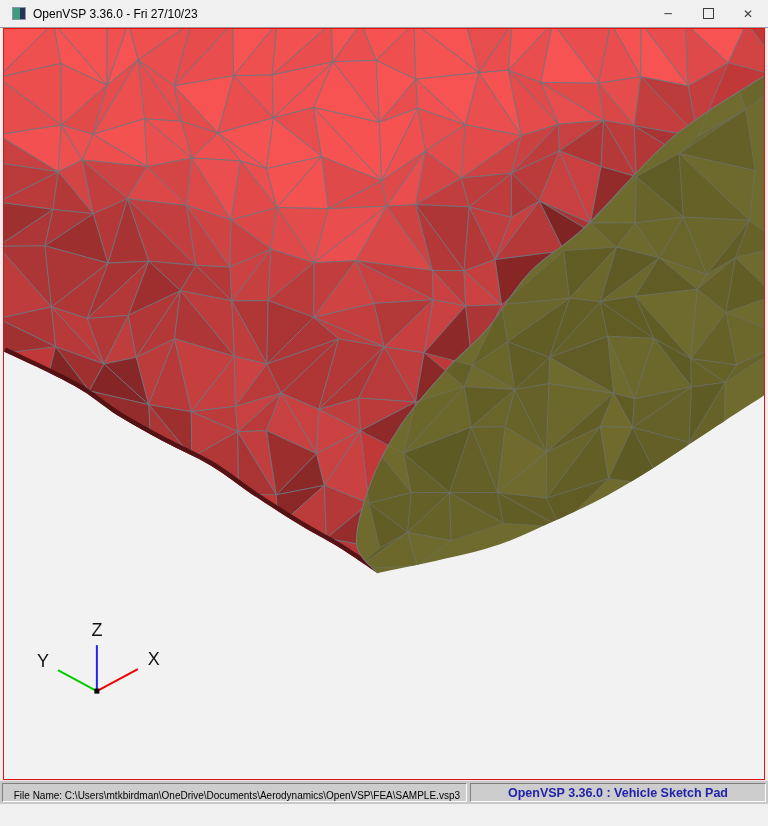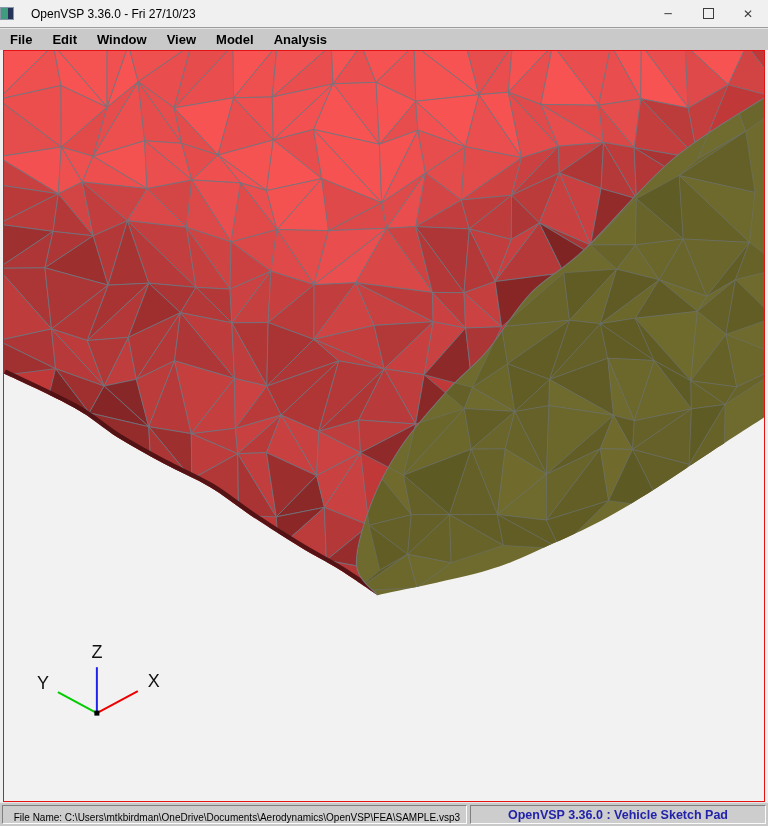--- a/index.html
+++ b/index.html
@@ -1,22 +1,22 @@
 <!DOCTYPE html>
 <html><head>
 <meta charset="utf-8">
 <style>
   html,body{margin:0;padding:0;}
   body{width:768px;height:826px;overflow:hidden;background:#f0f0f0;
        font-family:"Liberation Sans",sans-serif;}
   .window{width:768px;height:826px;display:flex;flex-direction:column;background:#f0f0f0;}
 
   
-  .titlebar{height:28px;flex:0 0 28px;display:flex;align-items:center;gap:17px;
-            padding-left:0;background:#f0f0f0;border-bottom:1px solid #9b9b9b;box-sizing:border-box;justify-content:flex-end;}
+  .titlebar{height:28px;flex:0 0 28px;display:flex;align-items:center;gap:7px;
+            padding-left:12px;background:#f0f0f0;border-bottom:1px solid #9b9b9b;box-sizing:border-box;justify-content:flex-end;}
   .app-icon{width:14px;height:13px;box-sizing:border-box;border:1px solid #8795a8;
             background:linear-gradient(90deg,#3f9d7e 0 55%,#243357 55% 100%);flex:0 0 auto;}
   .title{font-size:12px;color:#000;white-space:nowrap;}
   .win-controls{margin-left:auto;display:flex;height:100%;}
   .winbtn{width:40px;height:100%;border:none;background:transparent;padding:0;margin:0;
           display:flex;align-items:center;justify-content:center;color:#3c3c3c;font-size:12px;
           font-family:"DejaVu Sans",sans-serif;cursor:default;}
   .max-box{width:9px;height:9px;border:1px solid #3c3c3c;display:inline-block;}
 
   
@@ -53,28 +53,20 @@
         </button>
       <button class="winbtn">
           <span class="max-box"></span>
         </button>
       <button class="winbtn">
           <span>✕</span>
         </button>
     </div>
   </div>
 
-  <div class="menubar">
-      <span class="menu-item">File</span>
-      <span class="menu-item">Edit</span>
-      <span class="menu-item">Window</span>
-      <span class="menu-item">View</span>
-      <span class="menu-item">Model</span>
-      <span class="menu-item">Analysis</span>
-    </div>
 
   <div class="viewport">
     <svg id="scene" preserveAspectRatio="none" viewBox="0 0 761 751">
         <rect x="0" y="0" width="761" height="751" fill="#f2f2f2"></rect>
         <defs>
           <clipPath id="clipRed">
             <path d="M0,0 L761,0 L761,47 C745.8333333333334,57.166666666666664 699.8333333333334,82.83333333333333 670,108 C640.1666666666666,133.16666666666666 605.8333333333334,175.5 582,198 C558.1666666666666,220.5 543.3333333333334,226 527,243 C510.6666666666667,260 497.8333333333333,283.8333333333333 484,300 C470.1666666666667,316.1666666666667 458.5,323.8333333333333 444,340 C429.5,356.1666666666667 409.8333333333333,377.8333333333333 397,397 C384.1666666666667,416.1666666666667 374.3333333333333,435.3333333333333 367,455 C359.6666666666667,474.6666666666667 351.8333333333333,500 353,515 C354.1666666666667,530 370.5,540 374,545 C367.8333333333333,540.8333333333334 349.8333333333333,528 337,520 C324.1666666666667,512 311.5,505.8333333333333 297,497 C282.5,488.1666666666667 265,477 250,467 C235,457 222,446 207,437 C192,428 175.5,421.3333333333333 160,413 C144.5,404.6666666666667 129,396.3333333333333 114,387 C99,377.6666666666667 89,367.6666666666667 70,357 C51,346.3333333333333 11.666666666666666,328.6666666666667 0,323 Z"></path>
           </clipPath>
           <clipPath id="clipOlive">
             <path d="M761,47 C745.8333333333334,57.166666666666664 699.8333333333334,82.83333333333333 670,108 C640.1666666666666,133.16666666666666 605.8333333333334,175.5 582,198 C558.1666666666666,220.5 543.3333333333334,226 527,243 C510.6666666666667,260 497.8333333333333,283.8333333333333 484,300 C470.1666666666667,316.1666666666667 458.5,323.8333333333333 444,340 C429.5,356.1666666666667 409.8333333333333,377.8333333333333 397,397 C384.1666666666667,416.1666666666667 374.3333333333333,435.3333333333333 367,455 C359.6666666666667,474.6666666666667 351.8333333333333,500 353,515 C354.1666666666667,530 370.5,540 374,545 C392.3333333333333,540.8333333333334 454.6666666666667,528.6666666666666 484,520 C513.3333333333334,511.3333333333333 530,501.8333333333333 550,493 C570,484.1666666666667 586.6666666666666,476.3333333333333 604,467 C621.3333333333334,457.6666666666667 636.8333333333334,447.8333333333333 654,437 C671.1666666666666,426.1666666666667 689.1666666666666,413.6666666666667 707,402 C724.8333333333334,390.3333333333333 752,372.8333333333333 761,367 Z"></path>

